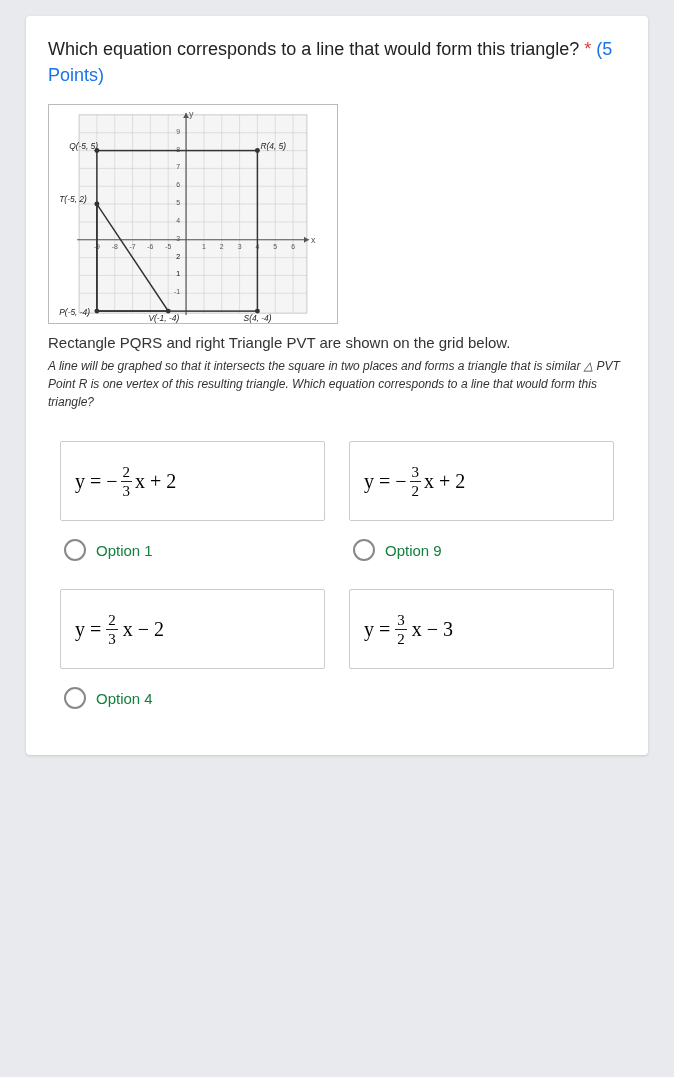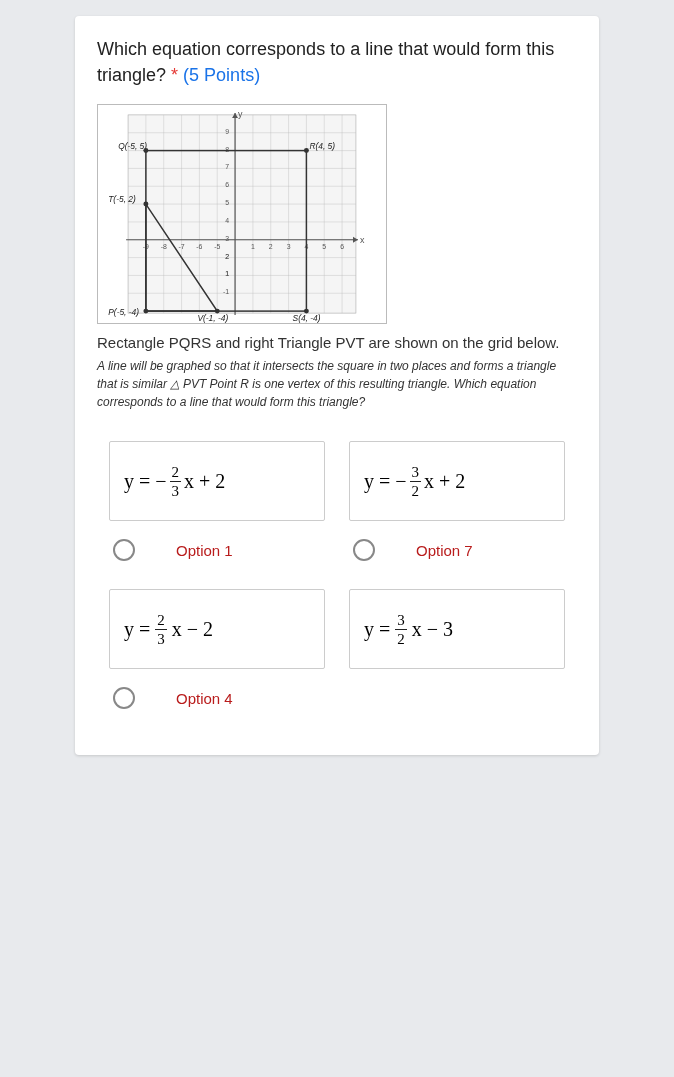--- a/index.html
+++ b/index.html
@@ -10,21 +10,21 @@
       min-height: 1077px;
       display: flex;
       align-items: flex-start;
       justify-content: center;
       padding: 16px;
     }
     .card {
       background: #fff;
       border-radius: 4px;
       padding: 20px 22px 28px 22px;
-      width: 524px;
+      width: 622px;
       box-shadow: 0 1px 3px rgba(0,0,0,0.15);
     }
     .question-title {
       font-size: 18px;
       font-weight: normal;
       line-height: 1.45;
       margin-bottom: 16px;
       color: #222;
     }
     .required-star {
@@ -86,22 +86,21 @@
       width: 22px;
       height: 22px;
       border-radius: 50%;
       border: 2px solid #888;
       background: #fff;
       flex-shrink: 0;
       cursor: pointer;
     }
     .option-label {
       font-size: 15px;
-      color: #b91c1c;
-      margin-left: 31px;
+      color: #15803d;
     }
     .frac {
       display: inline-flex;
       flex-direction: column;
       align-items: center;
       vertical-align: middle;
       font-size: 16px;
       line-height: 1.1;
       margin: 0 1px;
     }
@@ -254,21 +253,21 @@
           <span>y = −</span>
           <span class="frac">
             <span class="frac-num">3</span>
             <span class="frac-den">2</span>
           </span>
           <span>x + 2</span>
         </div>
       </div>
       <div class="option-radio-row">
         <div class="radio-circle"></div>
-        <span class="option-label">Option 7</span>
+        <span class="option-label">Option 9</span>
       </div>
     </div>
 
     <div class="option-cell">
       <div class="option-formula-box">
         <div class="formula-wrap">
           <span>y =</span>
           <span class="frac" style="margin:0 3px;">
             <span class="frac-num">2</span>
             <span class="frac-den">3</span>

